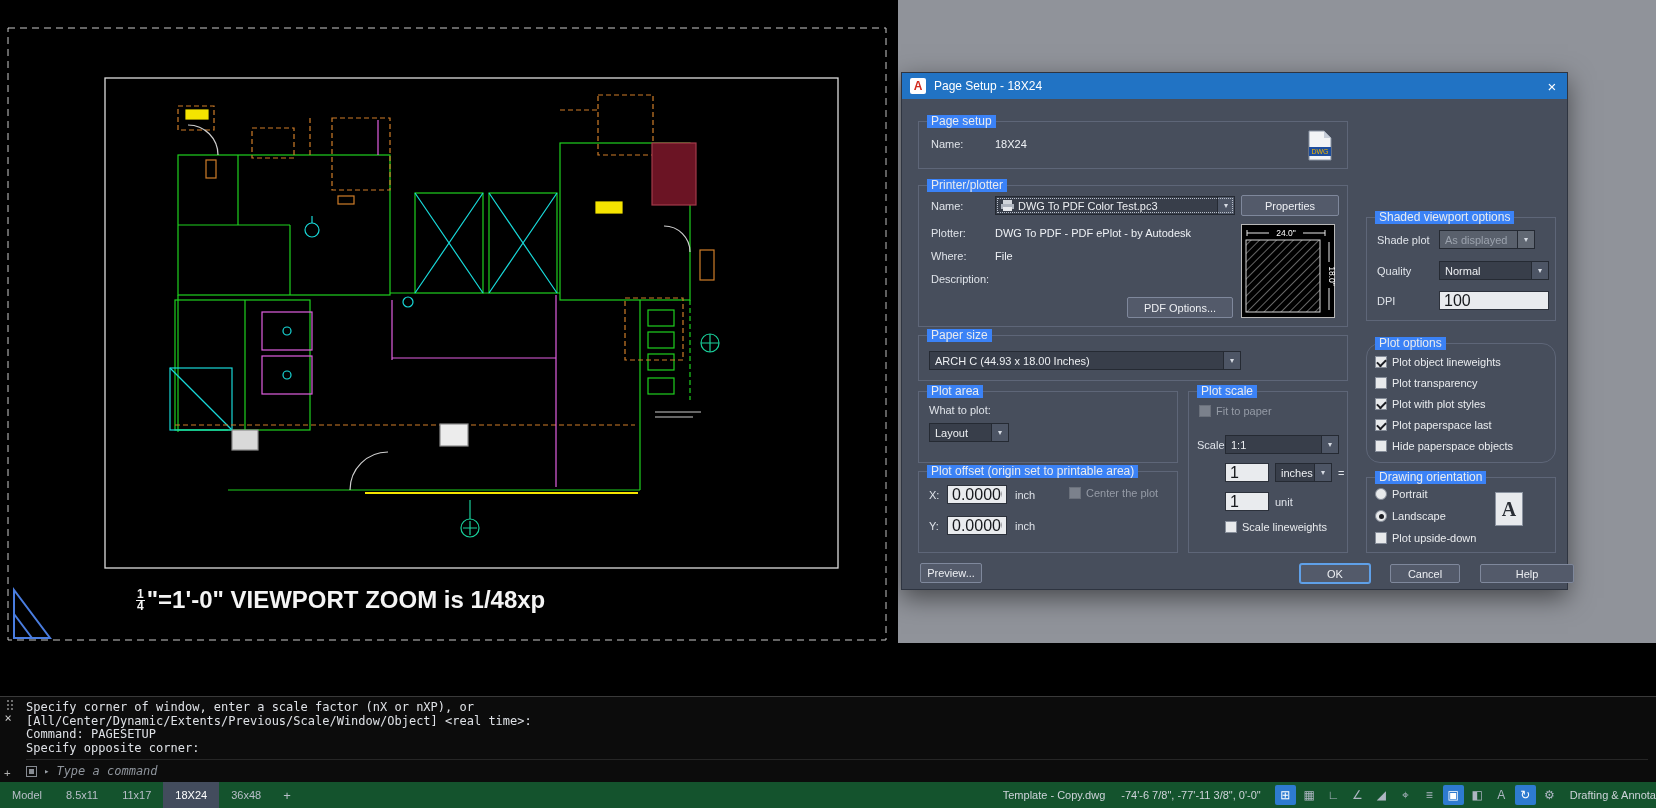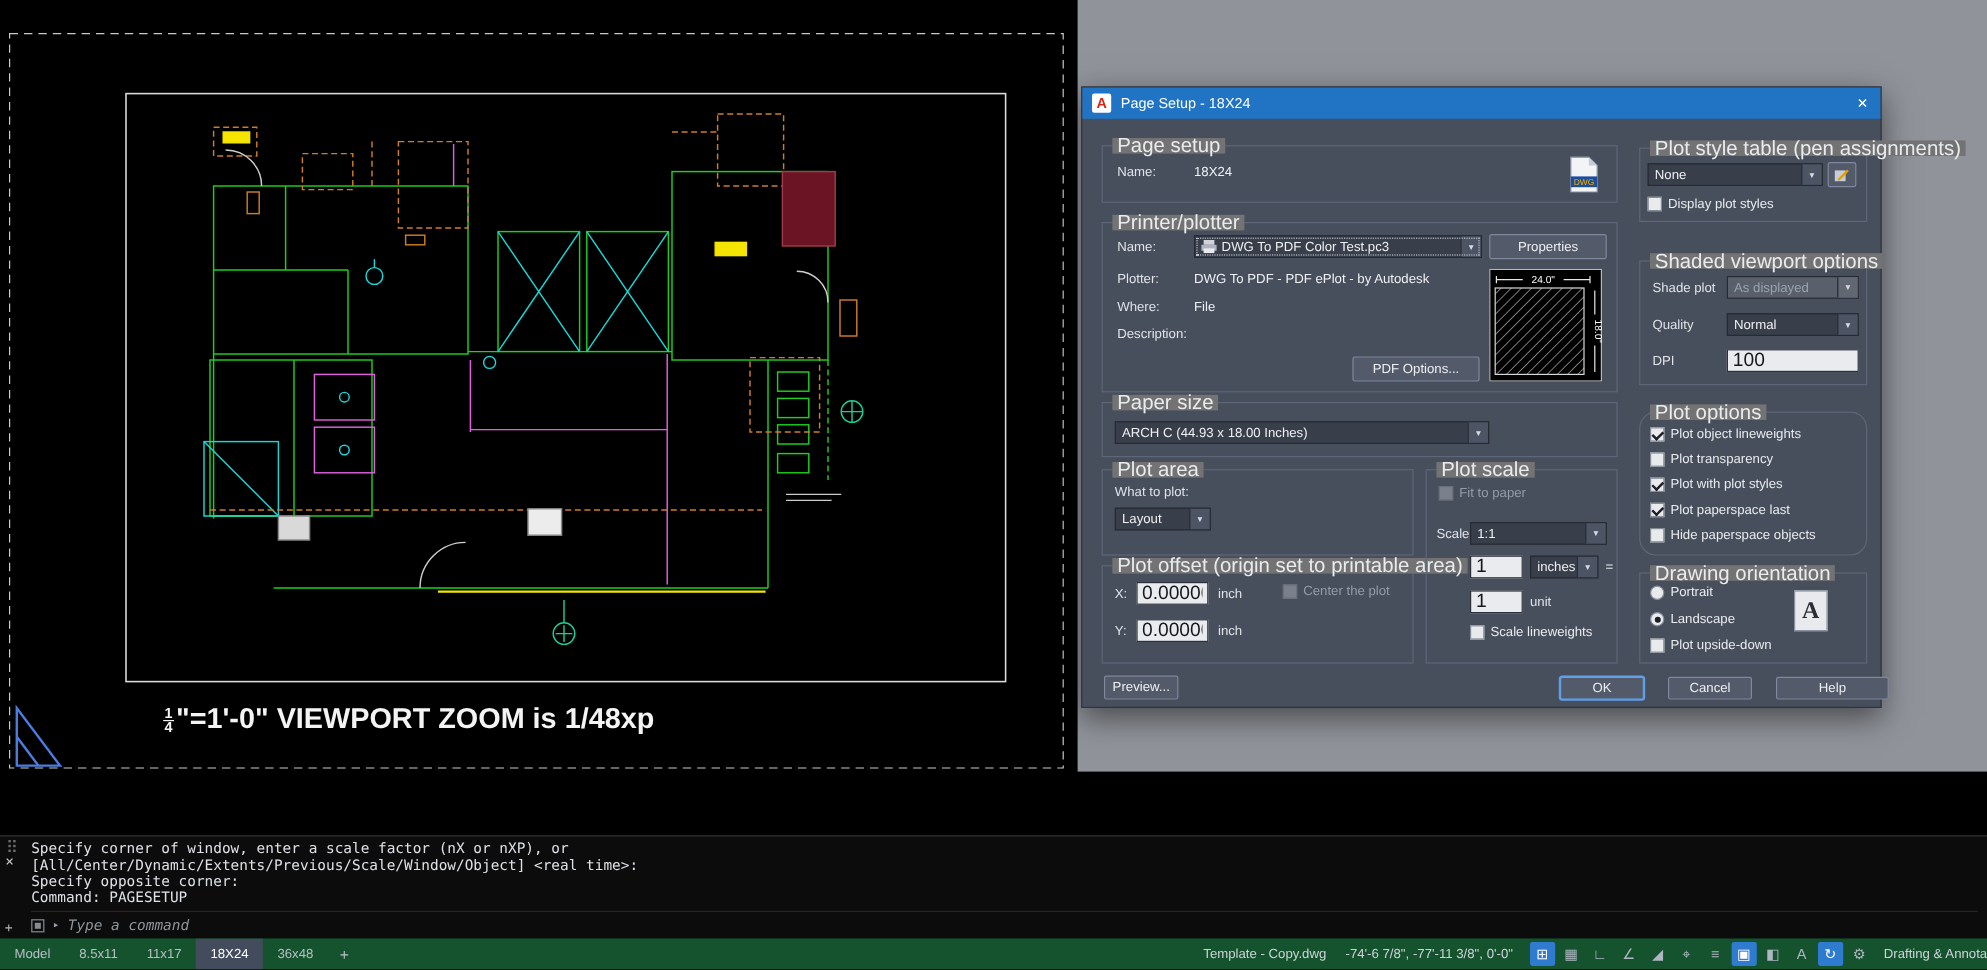--- a/index.html
+++ b/index.html
@@ -16,21 +16,21 @@
   .caption .frac .den { border-top:1.5px solid #f4f4f4; padding:0 1px; }
 
   
   .dialog { position:absolute; left:901px; top:72px; width:667px; height:518px; background:#474e5c; border:1px solid #2e3440; box-shadow:0 8px 24px rgba(0,0,0,.5); }
   .dlg-title { height:26px; background:#2173c4; display:flex; align-items:center; padding:0 8px; gap:8px; }
   .acad-ico { width:16px; height:16px; background:#fff; border-radius:2px; color:#d22a1e; font-weight:700; font-size:12px; display:flex; align-items:center; justify-content:center; flex:none; }
   .dlg-title .ttl { color:#fff; font-size:12px; flex:1; }
   .dlg-close { width:30px; height:26px; margin-right:-8px; color:#fff; font-size:15px; display:flex; align-items:center; justify-content:center; }
   .dlg-body { position:relative; height:492px; font-size:11px; color:#e9ebee; }
   .grp { position:absolute; border:1px solid #5e6678; }
-  .grp .gl { position:absolute; top:-7px; left:8px; background:#737373; padding:0 4px; font-size:17px; line-height:13px; color:#e9ebee; white-space:nowrap; }
+  .grp .gl { position:absolute; top:-7px; left:8px; background:#3b82f6; padding:0 4px; font-size:12px; line-height:13px; color:#e9ebee; white-space:nowrap; }
   .lbl { position:absolute; white-space:nowrap; color:#dfe3e9; }
   .val { position:absolute; white-space:nowrap; color:#eef1f5; }
   .combo { position:absolute; height:19px; background:#383e4a; border:1px solid #252a33; display:flex; align-items:stretch; color:#eef0f3; }
   .combo .ctext { flex:1; padding:2px 5px; overflow:hidden; white-space:nowrap; display:flex; align-items:center; gap:4px; }
   .combo .carrow { width:17px; background:#4d5565; border-left:1px solid #252a33; display:flex; align-items:center; justify-content:center; }
   .combo .carrow::after { content:"▾"; font-size:8px; color:#d6dbe3; }
   .combo.focus { outline:1px dotted #b9c0cb; outline-offset:-3px; }
   .combo.disabled { background:#59606c; color:#9ba2ad; }
   .combo.disabled .carrow { background:#616873; }
   .tinput { position:absolute; height:19px; background:#e9ebee; border:1px solid #2c313b; color:#16181c; font-size:16px; padding:0 4px; font-family:"Liberation Sans",sans-serif; }
@@ -288,44 +288,25 @@
           </div>
           <span class="lbl" style="left:149px; top:75px;">=</span>
           <input class="tinput" style="left: 36px; top: 100px; width: 44px;" value="1">
           <span class="lbl" style="left:86px; top:104px;">unit</span>
           <label class="cb" style="left:36px; top:129px;">
             <span class="box"></span>
             <span>Scale lineweights</span>
           </label>
         </div>
 
-        <div class="grp" style="left:464px; top:24px; width:190px; height:62px;">
-          <span class="gl">Plot style table (pen assignments)</span>
-          <div class="combo" style="left:6px; top:12px; width:146px;">
-            <span class="ctext">
-                <span>None</span>
-              </span>
-            <span class="carrow"></span>
-          </div>
-          <div class="minibtn" style="left:156px; top:11px; width:24px; height:21px;">
-            <svg width="14" height="14">
-              <rect x="1" y="3" width="9" height="9" fill="#c8ccd4"></rect>
-              <path d="M4,11 L12,3" stroke="#e0a000" stroke-width="2"></path>
-            </svg>
-          </div>
-          <label class="cb" style="left:6px; top:40px;">
-            <span class="box"></span>
-            <span>Display plot styles</span>
-          </label>
-        </div>
 
         <div class="grp" style="left:464px; top:118px; width:190px; height:104px;">
           <span class="gl">Shaded viewport options</span>
           <span class="lbl" style="left:10px; top:16px;">Shade plot</span>
-          <div class="combo disabled" style="left:72px; top:12px; width:110px;text-align:right;">
+          <div class="combo disabled" style="left:72px; top:12px; width:96px;text-align:right;">
             <span class="ctext">
                 <span>As displayed</span>
               </span>
             <span class="carrow"></span>
           </div>
           <span class="lbl" style="left:10px; top:47px;">Quality</span>
           <div class="combo" style="left:72px; top:43px; width:110px;">
             <span class="ctext">
                 <span>Normal</span>
               </span>
@@ -386,22 +367,22 @@
 
   <div class="command-area">
     <div class="cmd-strip">
       <span class="grip-dots"></span>
       <span class="cmd-close">×</span>
       <span class="cmd-cross">+</span>
     </div>
     <div class="cmd-body">
       <div class="cmd-line">Specify corner of window, enter a scale factor (nX or nXP), or</div>
       <div class="cmd-line">[All/Center/Dynamic/Extents/Previous/Scale/Window/Object] &lt;real time&gt;:</div>
+      <div class="cmd-line">Command: PAGESETUP</div>
       <div class="cmd-line">Specify opposite corner:</div>
-      <div class="cmd-line">Command: PAGESETUP</div>
       <div class="cmd-input-row">
         <span class="ci-box"></span>
         <span class="ci-arrow"></span>
         <span class="ci-text">Type a command</span>
       </div>
     </div>
   </div>
 
   <div class="status-bar">
     <div class="layout-tabs">

